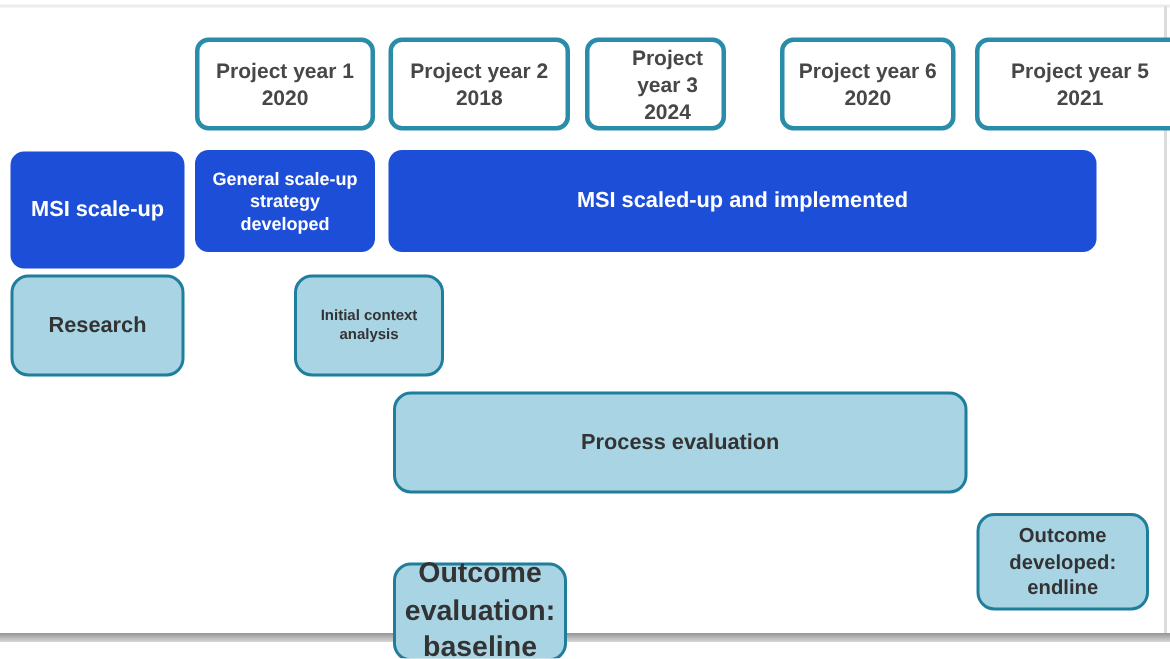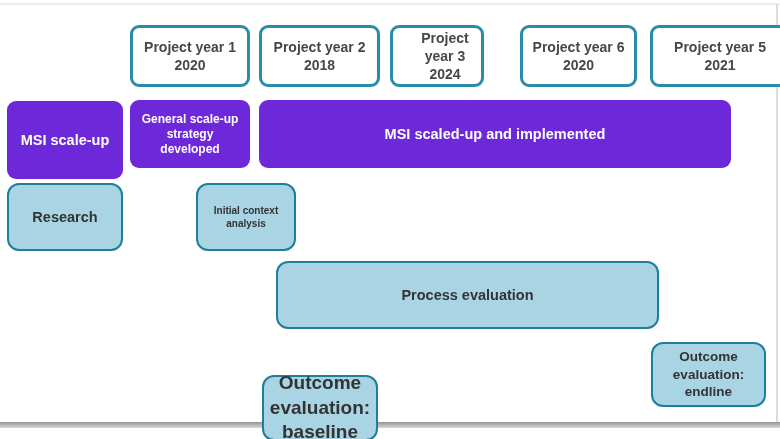--- a/index.html
+++ b/index.html
@@ -28,21 +28,21 @@
     line-height: 1.3;
   }
   .year {
     background: #ffffff;
     border: 3px solid #2a8ca8;
     color: #474747;
     font-size: 14px;
     font-weight: 600;
   }
   .dark {
-    background: #6d28d9;
+    background: #1d4ed8;
     color: #ffffff;
     font-size: 14.5px;
     font-weight: 600;
   }
   .dark.small { font-size: 12px; line-height: 1.25; }
   .light {
     background: #a8d4e4;
     border: 2.5px solid #1e7e9b;
     color: #333333;
     font-size: 14px;
@@ -59,21 +59,21 @@
   .y5 { left: 650px; top: 25px; width: 140px; height: 62px; }
 
   
   .msi-scale-up     { left: 7px;   top: 101px; width: 116px; height: 78px; }
   .general-strategy { left: 130px; top: 100px; width: 120px; height: 68px; }
   .msi-implemented  { left: 259px; top: 100px; width: 472px; height: 68px; }
 
   
   .research         { left: 7px;   top: 183px; width: 116px; height: 68px; font-size: 14.5px; }
   .initial-context  { left: 196px; top: 183px; width: 100px; height: 68px; font-size: 10px; }
-  .process-eval     { left: 262px; top: 261px; width: 383px; height: 68px; font-size: 14.5px; margin-left: 14px; }
+  .process-eval     { left: 262px; top: 261px; width: 383px; height: 68px; font-size: 14.5px; }
   .outcome-baseline { left: 262px; top: 342px; width: 116px; height: 66px; font-size: 19px; margin-top: 33px; }
   .outcome-endline  { left: 651px; top: 342px; width: 115px; height: 65px; font-size: 13.5px; }
 </style>
 </head>
 <body>
 
 <div class="canvas">
   <div class="frame-top"></div>
   <div class="frame-right"></div>
   <div class="frame-bottom"></div>
@@ -110,15 +110,15 @@
   <div class="box light initial-context">
     <div class="pad">Initial context analysis</div>
   </div>
   <div class="box light process-eval">
     <div class="pad">Process evaluation</div>
   </div>
   <div class="box light outcome-baseline">
     <div class="pad">Outcome evaluation: baseline</div>
   </div>
   <div class="box light outcome-endline">
-    <div class="pad">Outcome evaluation: endline</div>
+    <div class="pad">Outcome developed: endline</div>
   </div>
 </div>
 
 </body></html>

